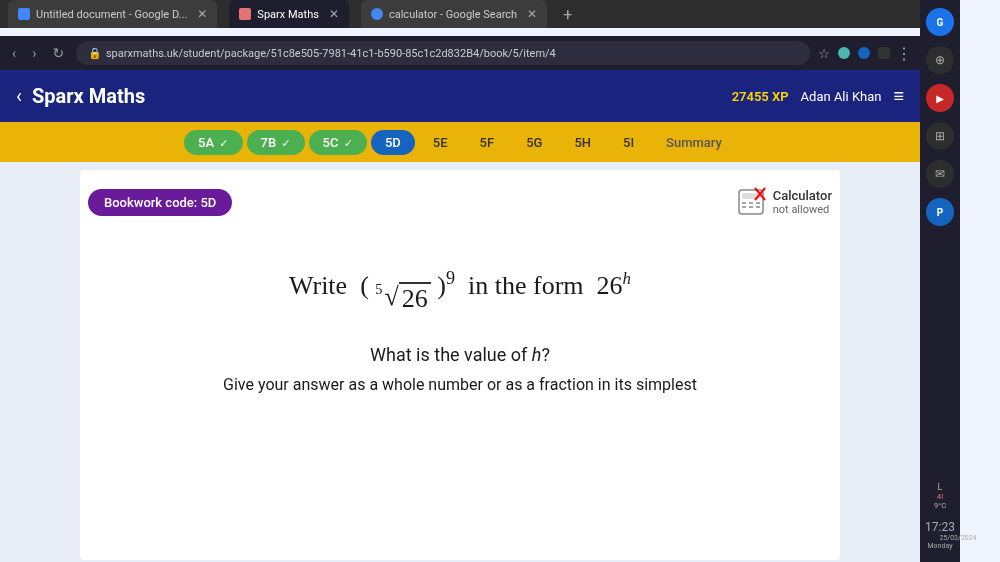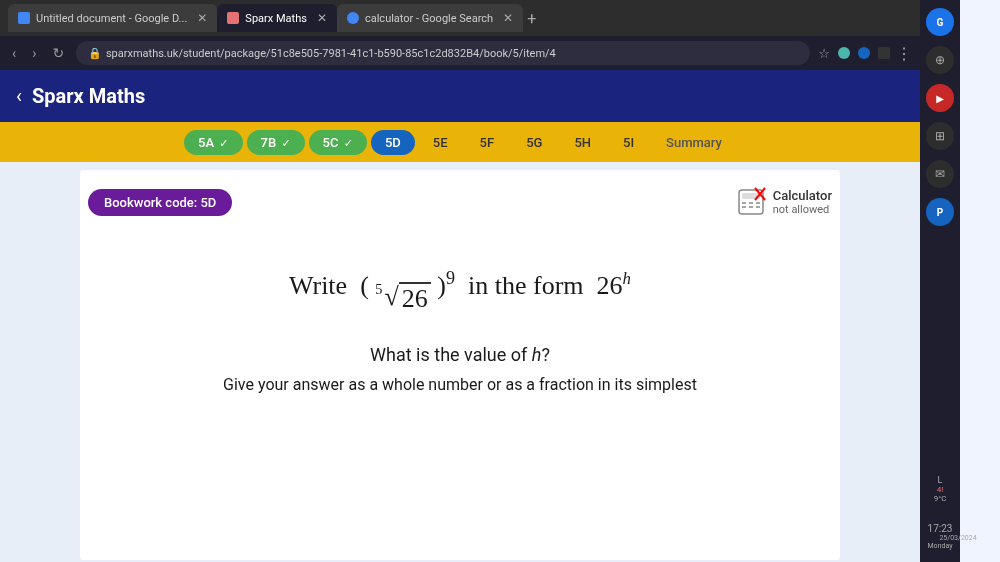--- a/index.html
+++ b/index.html
@@ -8,25 +8,25 @@
       background: #f0f4ff;
       width: 1000px;
       height: 562px;
       overflow: hidden;
       position: relative;
     }
 
     
     .browser-bar {
       background: #2d2d2d;
-      height: 36px;
+      height: 28px;
       display: flex;
       align-items: center;
       padding: 0 8px;
-      gap: 0;
+      gap: 12px;
     }
     .tab {
       background: #3c3c3c;
       border-radius: 6px 6px 0 0;
       padding: 4px 10px;
       font-size: 11px;
       color: #ccc;
       display: flex;
       align-items: center;
       gap: 6px;
@@ -310,20 +310,25 @@
       <span class="addr-icon" style="font-size:16px;">⋮</span>
     </div>
   </div>
 
   <div class="content-area" style="top:70px;">
 
     <div class="app-header">
       <div class="header-left">
         <span class="back-btn">‹</span>
         <span class="app-title">Sparx Maths</span>
+      </div>
+      <div class="header-right">
+        <span class="xp-badge">27455 XP</span>
+        <span>Adan Ali Khan</span>
+        <span class="hamburger">≡</span>
       </div>
     </div>
 
     <div class="tabs-nav">
       <div class="tab-pill done">
         <span>5A</span>
         <span class="checkmark">✓</span>
       </div>
       <div class="tab-pill done">
         <span>7B</span>
@@ -425,19 +430,19 @@
     <div class="sidebar-icon" style="background:#1565c0;border-radius:50%;">
       <span style="color:white;font-size:10px;font-weight:bold;">P</span>
     </div>
     <div style="flex:1;"></div>
 
     <div style="color:#aaa;font-size:8px;text-align:center;padding:4px 0;">
       <div>
         <div style="color:#aaa;font-size:9px;">L</div>
         <div style="color:#e57373;font-size:8px;">4!</div>
         <div style="color:#aaa;font-size:8px;">9°C</div>
-        <div style="color:#aaa;font-size:10px;margin-top:20px;">17:23</div>
+        <div style="color:#aaa;font-size:12px;margin-top:10px;">17:23</div>
         <div style="color:#aaa;font-size:7px;padding-left:36px;">25/03/2024</div>
         <div style="color:#aaa;font-size:7px;">Monday</div>
       </div>
     </div>
   </div>
 </div>
 
 </body></html>

